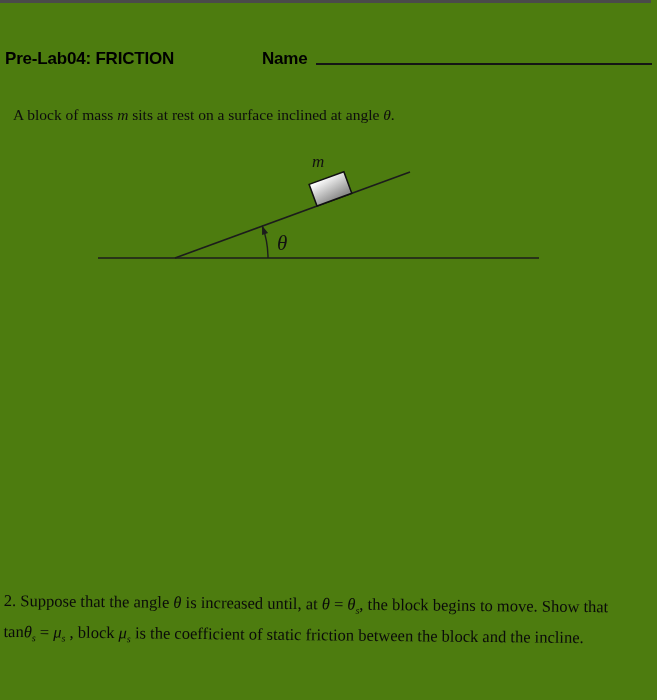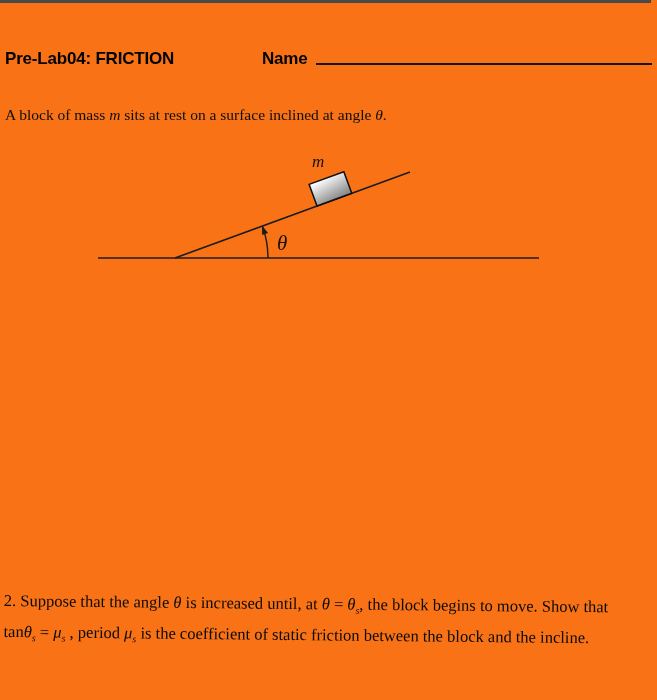--- a/index.html
+++ b/index.html
@@ -1,20 +1,20 @@
 <!DOCTYPE html>
 <html><head>
 <meta charset="utf-8">
 <style>
   html, body { margin: 0; padding: 0; background: #e8e8e8; }
   .page {
     position: relative;
     width: 657px;
     height: 700px;
-    background: #f97316;
+    background: #4d7c0f;
     overflow: hidden;
     font-family: "Liberation Serif", serif;
     color: #111111;
   }
   .top-edge {
     position: absolute;
     left: 0; top: 0;
     width: 651px; height: 3px;
     background: #4a4a4a;
   }
@@ -34,20 +34,21 @@
     left: 316px; top: 63px;
     width: 336px; height: 2px;
     background: #151515;
   }
   .hdr-due { left: 5px; top: 71px; }
   .body-text {
     position: absolute;
     white-space: nowrap;
     font-size: 15.5px;
     color: #0d0d0d;
+    margin-left: 8px;
   }
   .intro { left: 5px; top: 106px; }
   .q1    { left: 4px; top: 314px; }
   .q2 {
     position: absolute;
     left: 4px; top: 588px;
     font-size: 16.5px;
     color: #0a0a0a;
     transform: rotate(0.6deg);
     transform-origin: left top;
@@ -104,17 +105,17 @@
     <text class="diag-label" x="312" y="27" font-size="17">m</text>
     <text class="diag-label" x="277" y="110" font-size="21">θ</text>
   </svg>
 
 
   <div class="q2">
     <div class="line">
       <span>2. Suppose that the angle </span><span class="it">θ</span><span> is increased until, at </span><span class="it">θ</span><span> = </span><span class="it">θ</span><span class="sub">s</span><span>, the block begins to move. Show that</span>
     </div>
     <div class="line">
-      <span>tan</span><span class="it">θ</span><span class="sub">s</span><span> = </span><span class="it">μ</span><span class="sub">s</span><span> , period </span><span class="it">μ</span><span class="sub">s</span><span> is the coefficient of static friction between the block and the incline.</span>
+      <span>tan</span><span class="it">θ</span><span class="sub">s</span><span> = </span><span class="it">μ</span><span class="sub">s</span><span> , block </span><span class="it">μ</span><span class="sub">s</span><span> is the coefficient of static friction between the block and the incline.</span>
     </div>
   </div>
 
 </div>
 
 </body></html>

